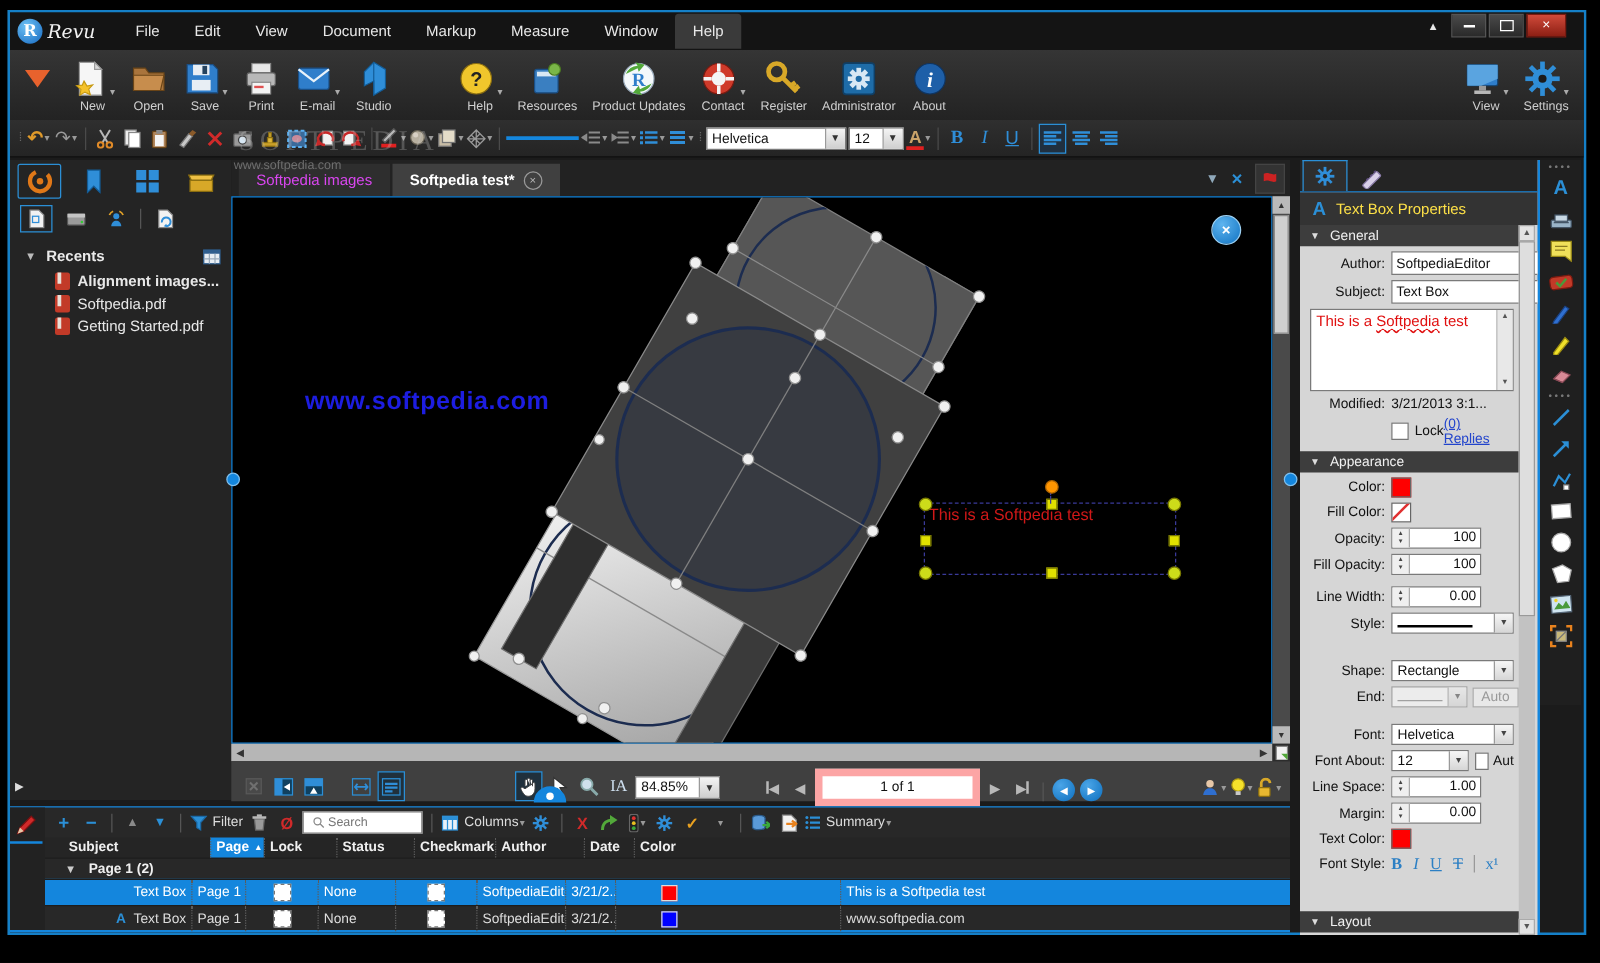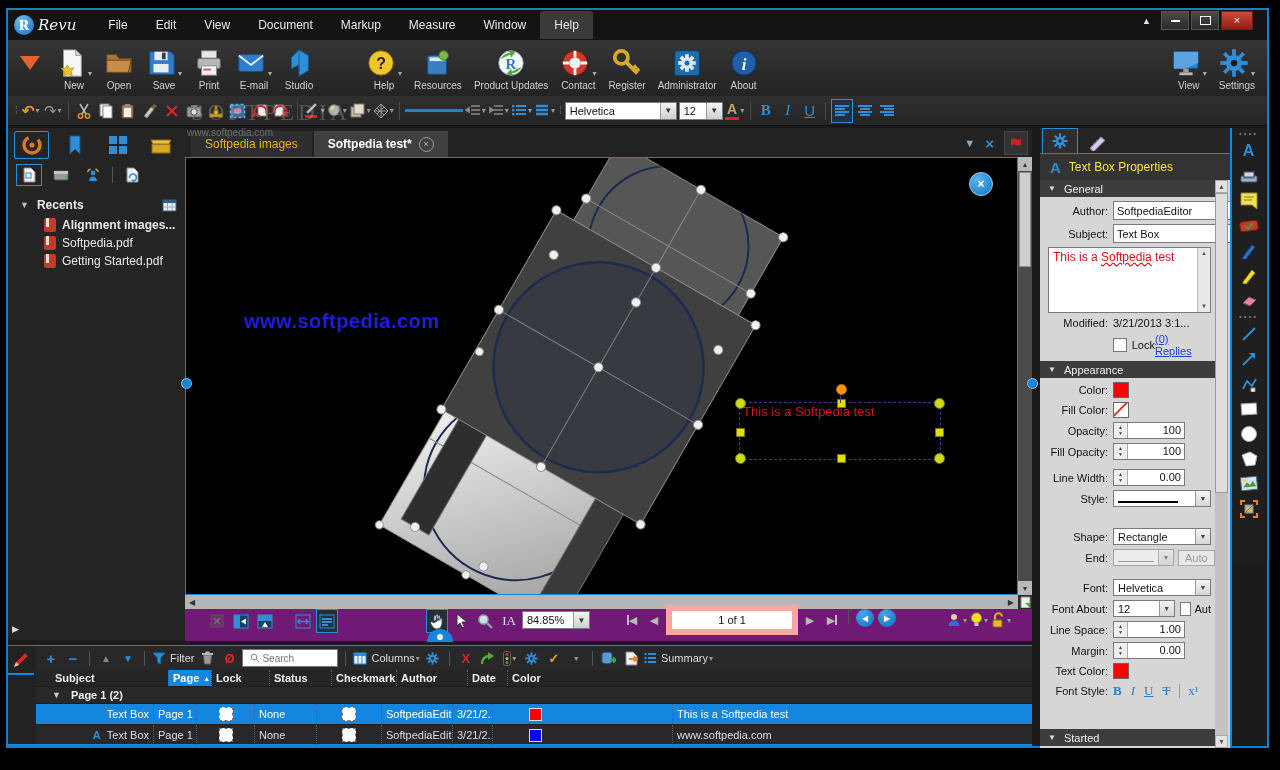--- a/index.html
+++ b/index.html
@@ -53,21 +53,21 @@
   .tree-caret{color:#bbb;font-size:9px;margin-right:8px;}
   .tree-label{font-weight:bold;color:#eaeaea;font-size:12px;}
   .tree-item{display:flex;align-items:center;gap:6px;padding:2px 0 2px 36px;color:#e8e8e8;font-size:12px;white-space:nowrap;}
   .tree-item.bold{font-weight:bold;}
   .pdfico{width:12px;height:14px;background:#c23a28;border-radius:2px;position:relative;flex:0 0 auto;}
   .pdfico:before{content:"";position:absolute;left:2px;top:0;width:3px;height:9px;background:#e8e0d8;}
   .sb-expand{position:absolute;left:4px;bottom:6px;color:#ddd;font-size:9px;}
   
   #docarea{position:absolute;left:177px;top:118px;width:847px;height:513px;}
   #tabbar{position:absolute;left:0;top:0;width:100%;height:29px;background:#222;display:flex;align-items:flex-end;}
-  .doctab{height:26px;display:flex;align-items:center;padding:0 14px;margin-right:2px;font-size:12px;background:#2e2e2e;color:#eab308;}
+  .doctab{height:26px;display:flex;align-items:center;padding:0 14px;margin-right:2px;font-size:12px;background:#2e2e2e;color:#d946ef;}
   .doctab.active{background:#404040;color:#fff;font-weight:bold;}
   .tabclose{width:13px;height:13px;border:1px solid #9a9a9a;border-radius:50%;color:#bbb;font-size:9px;display:flex;align-items:center;justify-content:center;margin-left:7px;font-weight:normal;}
   .tabbar-right{position:absolute;right:4px;top:3px;display:flex;align-items:center;gap:10px;}
   .wm-small{position:absolute;left:2px;top:-1px;font-size:10px;color:#7f7f7f;opacity:.8;}
   #canvaswrap{position:absolute;left:0;top:29px;width:833px;height:438px;background:#000;border:1px solid #1486dd;box-sizing:border-box;overflow:hidden;}
   .canvas-close{position:absolute;right:24px;top:14px;width:22px;height:22px;border-radius:50%;background:radial-gradient(circle at 35% 30%,#5db4ef,#1173c2);color:#fff;font-weight:bold;font-size:12px;display:flex;align-items:center;justify-content:center;border:1px solid #9cd0f2;}
   .canvas-wm{position:absolute;left:58px;top:152px;font-size:20px;color:#1d1de0;font-weight:bold;letter-spacing:.5px;}
   
   #annot{position:absolute;left:553px;top:244px;width:200px;height:56px;border:1px dashed #3a3a9a;}
   #annot .txt{position:absolute;left:3px;top:1px;color:#d01818;font-size:13px;}
@@ -76,21 +76,21 @@
   .rot-handle{position:absolute;left:96px;top:-19px;width:9px;height:9px;border-radius:50%;background:#ff9500;border:1px solid #b06500;}
   .rot-line{position:absolute;left:100px;top:-10px;width:0;height:10px;border-left:1px dashed #3a3a9a;}
   
   #vscroll{position:absolute;right:0;top:29px;width:14px;height:438px;background:#4a4a4a;}
   .scr-btn{width:14px;height:14px;background:#b9b9b9;color:#333;font-size:7px;display:flex;align-items:center;justify-content:center;}
   #vthumb{position:absolute;left:1px;top:15px;width:12px;height:95px;background:#cfcfcf;border:1px solid #8a8a8a;box-sizing:border-box;}
   #hscroll{position:absolute;left:0;top:467px;width:833px;height:14px;background:#b6b6b6;display:flex;justify-content:space-between;align-items:center;}
   .hs-arrow{color:#333;font-size:8px;padding:0 4px;}
   #corner-pagecurl{position:absolute;right:0;top:467px;width:14px;height:14px;background:#2c2c2c;display:flex;align-items:center;justify-content:center;}
   
-  #docstatus{position:absolute;left:0;top:481px;width:847px;height:32px;background:#701a75;display:flex;align-items:flex-start;padding:0 20px;box-sizing:border-box;}
+  #docstatus{position:absolute;left:0;top:481px;width:847px;height:32px;background:#404040;display:flex;align-items:flex-end;padding:0 6px;box-sizing:border-box;}
   .st{display:flex;align-items:center;justify-content:center;height:22px;min-width:20px;margin:0 1px;color:#c8c8c8;}
   .st.box{border:1px solid transparent;}
   .st.sel{border:1px solid #2b8fd6;background:#20303c;}
   .pagebox{width:120px;height:18px;background:#fff;border:6px solid #fca5a5;color:#111;font-size:11px;display:flex;align-items:center;justify-content:center;}
   .navtri{color:#b8b8b8;font-size:11px;}
   .navbar{display:inline-block;width:2px;height:10px;background:#b8b8b8;}
   .bluecirc{width:18px;height:18px;border-radius:50%;background:radial-gradient(circle at 35% 30%,#4aa5e8,#0e6fbe);color:#fff;font-size:8px;display:flex;align-items:center;justify-content:center;margin:0 2px;}
   .splitter-dome{position:absolute;left:242px;bottom:-1px;width:26px;height:13px;background:#1486dd;border-radius:13px 13px 0 0;display:flex;align-items:flex-end;justify-content:center;}
   .splitter-dome i{width:6px;height:6px;border-radius:50%;background:#fff;margin-bottom:2px;}
   
@@ -1046,21 +1046,21 @@
           <span class="plabel">Font Style:</span>
           <span class="fsbtn" style="font-weight:bold;">B</span>
           <span class="fsbtn" style="font-style:italic;">I</span>
           <span class="fsbtn" style="text-decoration:underline;">U</span>
           <span class="fsbtn" style="text-decoration:line-through;">T</span>
           <span style="width:1px;height:14px;background:#999;margin-right:8px;"></span>
           <span class="fsbtn">x¹</span>
         </div>
         <div class="sect" style="position:absolute;left:0;right:13px;bottom:0;">
             <span class="c">▼</span>
-            <span>Started</span>
+            <span>Layout</span>
           </div>
       </div>
       <div id="rscroll">
         <div class="scr-btn">▲</div>
         <div id="rthumb"></div>
         <div class="scr-btn bottom">▼</div>
       </div>
     </div>
 
     <div id="toolstrip">

